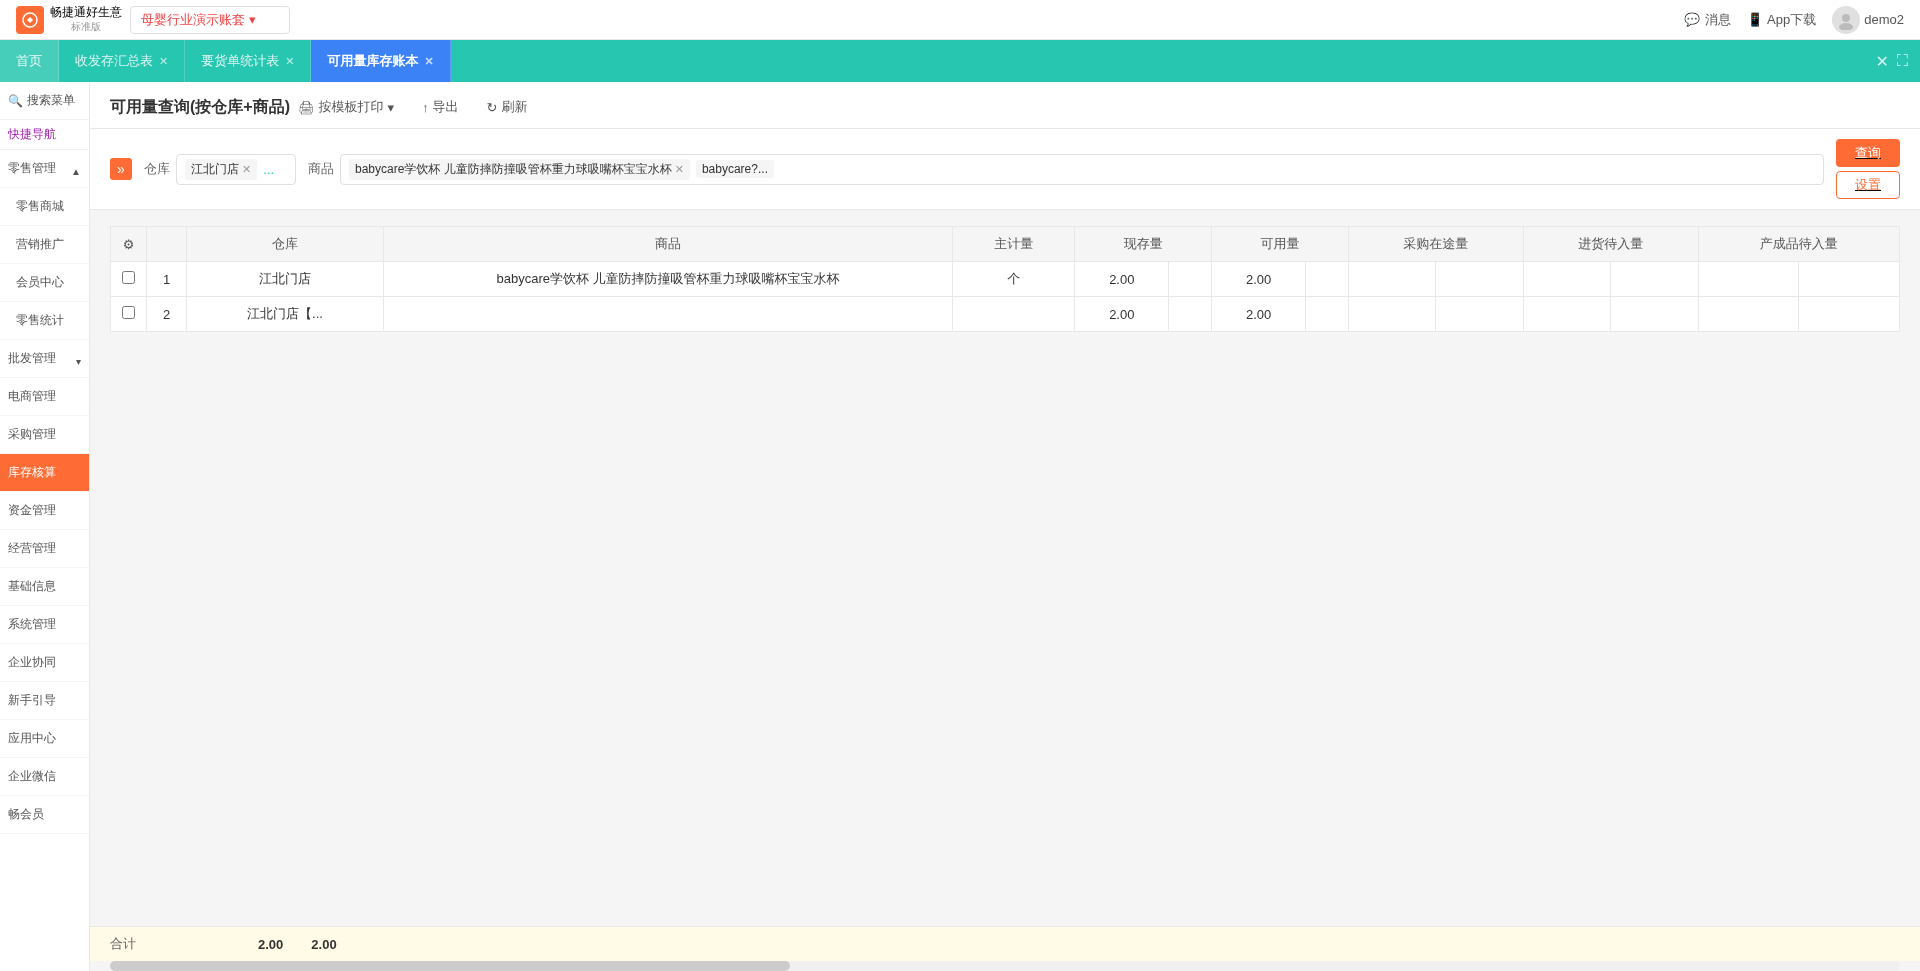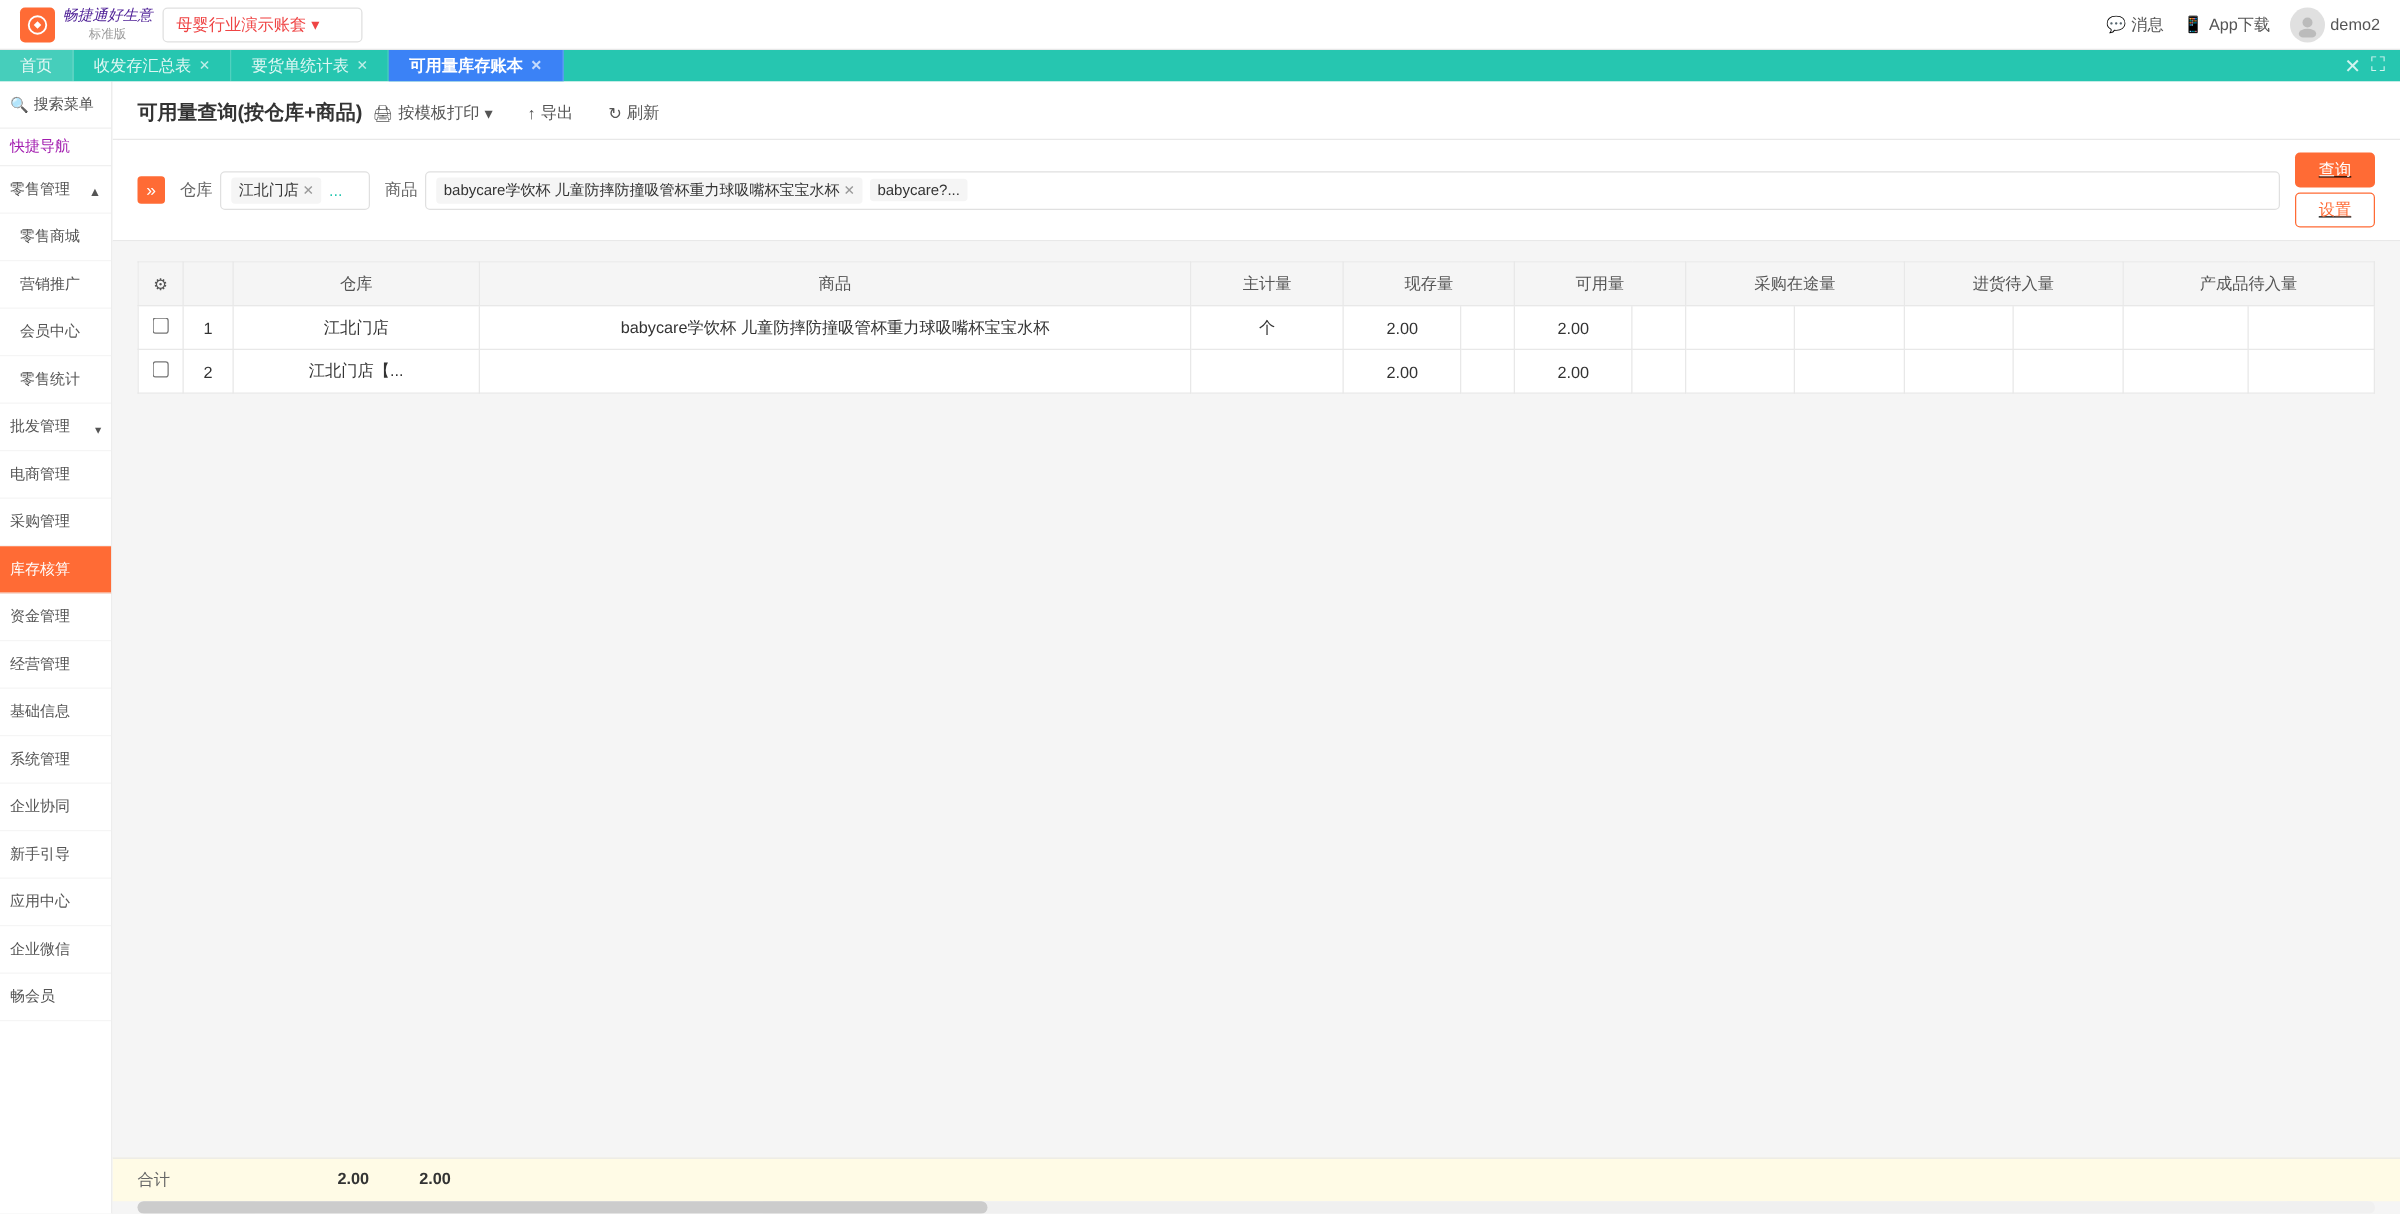--- a/index.html
+++ b/index.html
@@ -33,23 +33,22 @@
       border-radius: 4px;
       display: flex;
       align-items: center;
       justify-content: center;
       color: white;
       font-size: 10px;
       font-weight: bold;
     }
     .logo-text {
       font-size: 12px;
-      color: #4c1d95;
+      color: #000000;
       line-height: 1.3;
-      font-style: italic;
     }
     .logo-sub {
       font-size: 10px;
       color: #999;
       margin-left: 21px;
     }
     .industry-selector {
       display: flex;
       align-items: center;
       gap: 4px;
@@ -82,21 +81,21 @@
       overflow: hidden;
       display: flex;
       align-items: center;
       justify-content: center;
       font-size: 12px;
       color: #666;
     }
 
     
     .nav-tabs {
-      height: 25px;
+      height: 42px;
       background: #26c6b0;
       display: flex;
       align-items: stretch;
       flex-shrink: 0;
       position: relative;
     }
     .nav-tab {
       display: flex;
       align-items: center;
       padding: 0 16px;
@@ -376,23 +375,23 @@
     
     .table-container::-webkit-scrollbar { height: 6px; width: 6px; }
     .table-container::-webkit-scrollbar-thumb { background: #ccc; border-radius: 3px; }
 
     
     .bottom-bar {
       background: #fffbe6;
       border-top: 1px solid #e8e8e8;
       padding: 8px 20px;
       display: flex;
-      align-items: flex-start;
+      align-items: center;
       flex-shrink: 0;
-      gap: 40px;
+      gap: 28px;
     }
     .bottom-total-item {
       display: flex;
       align-items: center;
       gap: 8px;
       font-size: 13px;
       color: #555;
     }
     .bottom-total-value {
       font-weight: 600;

